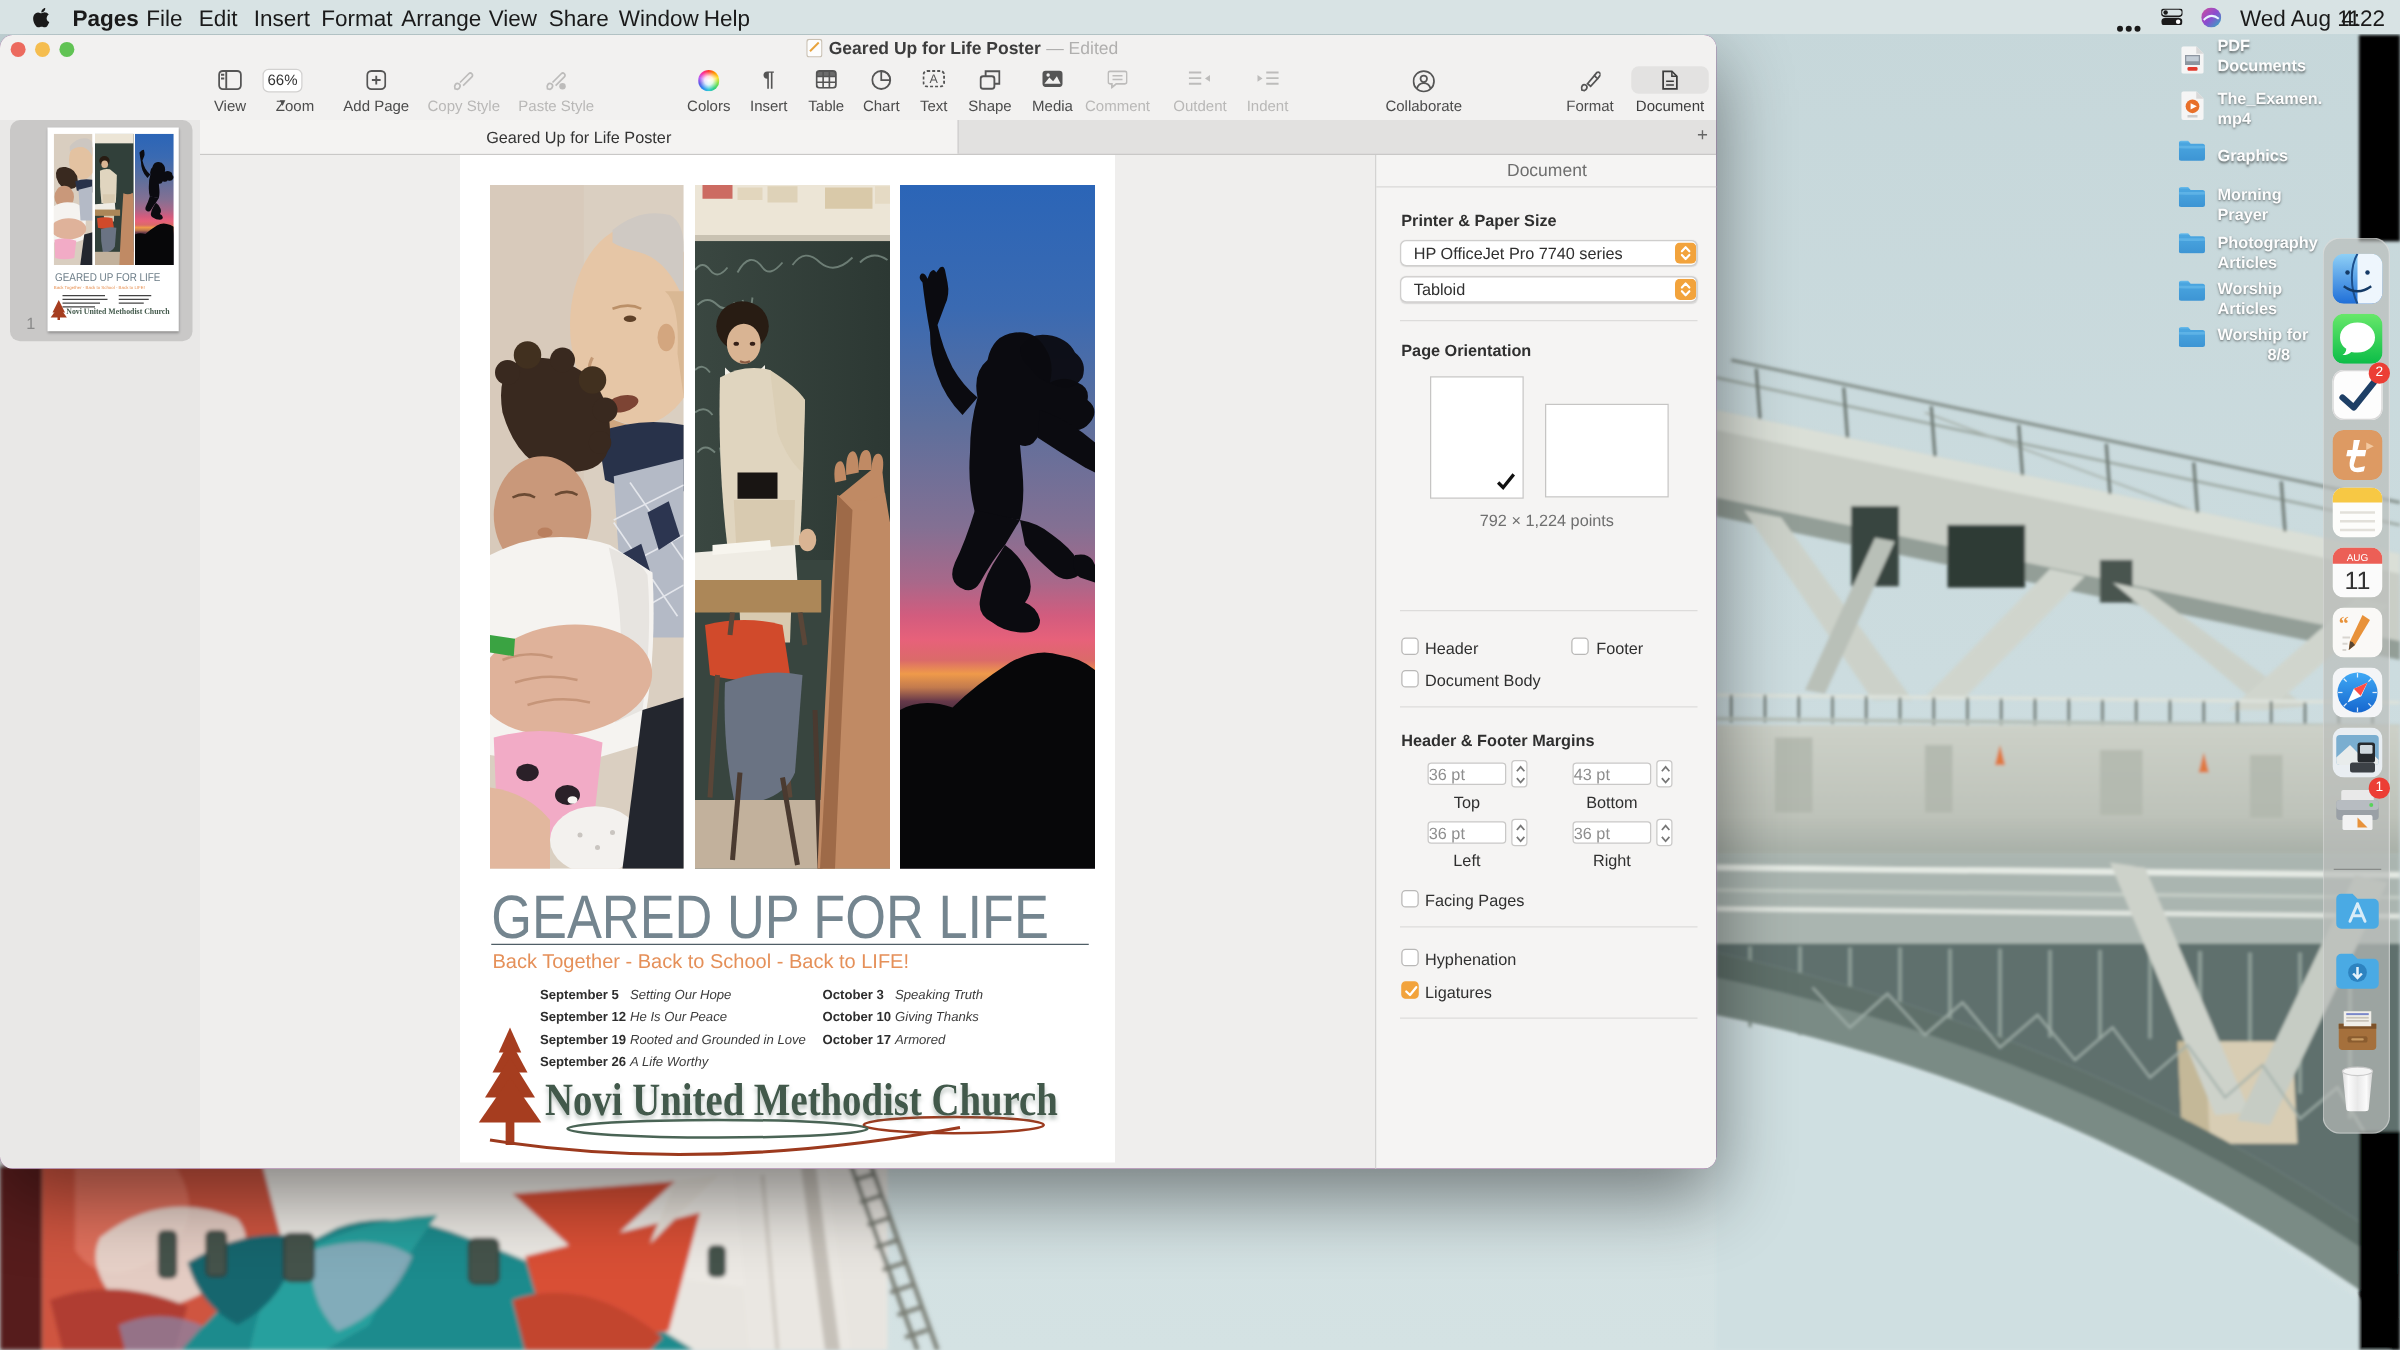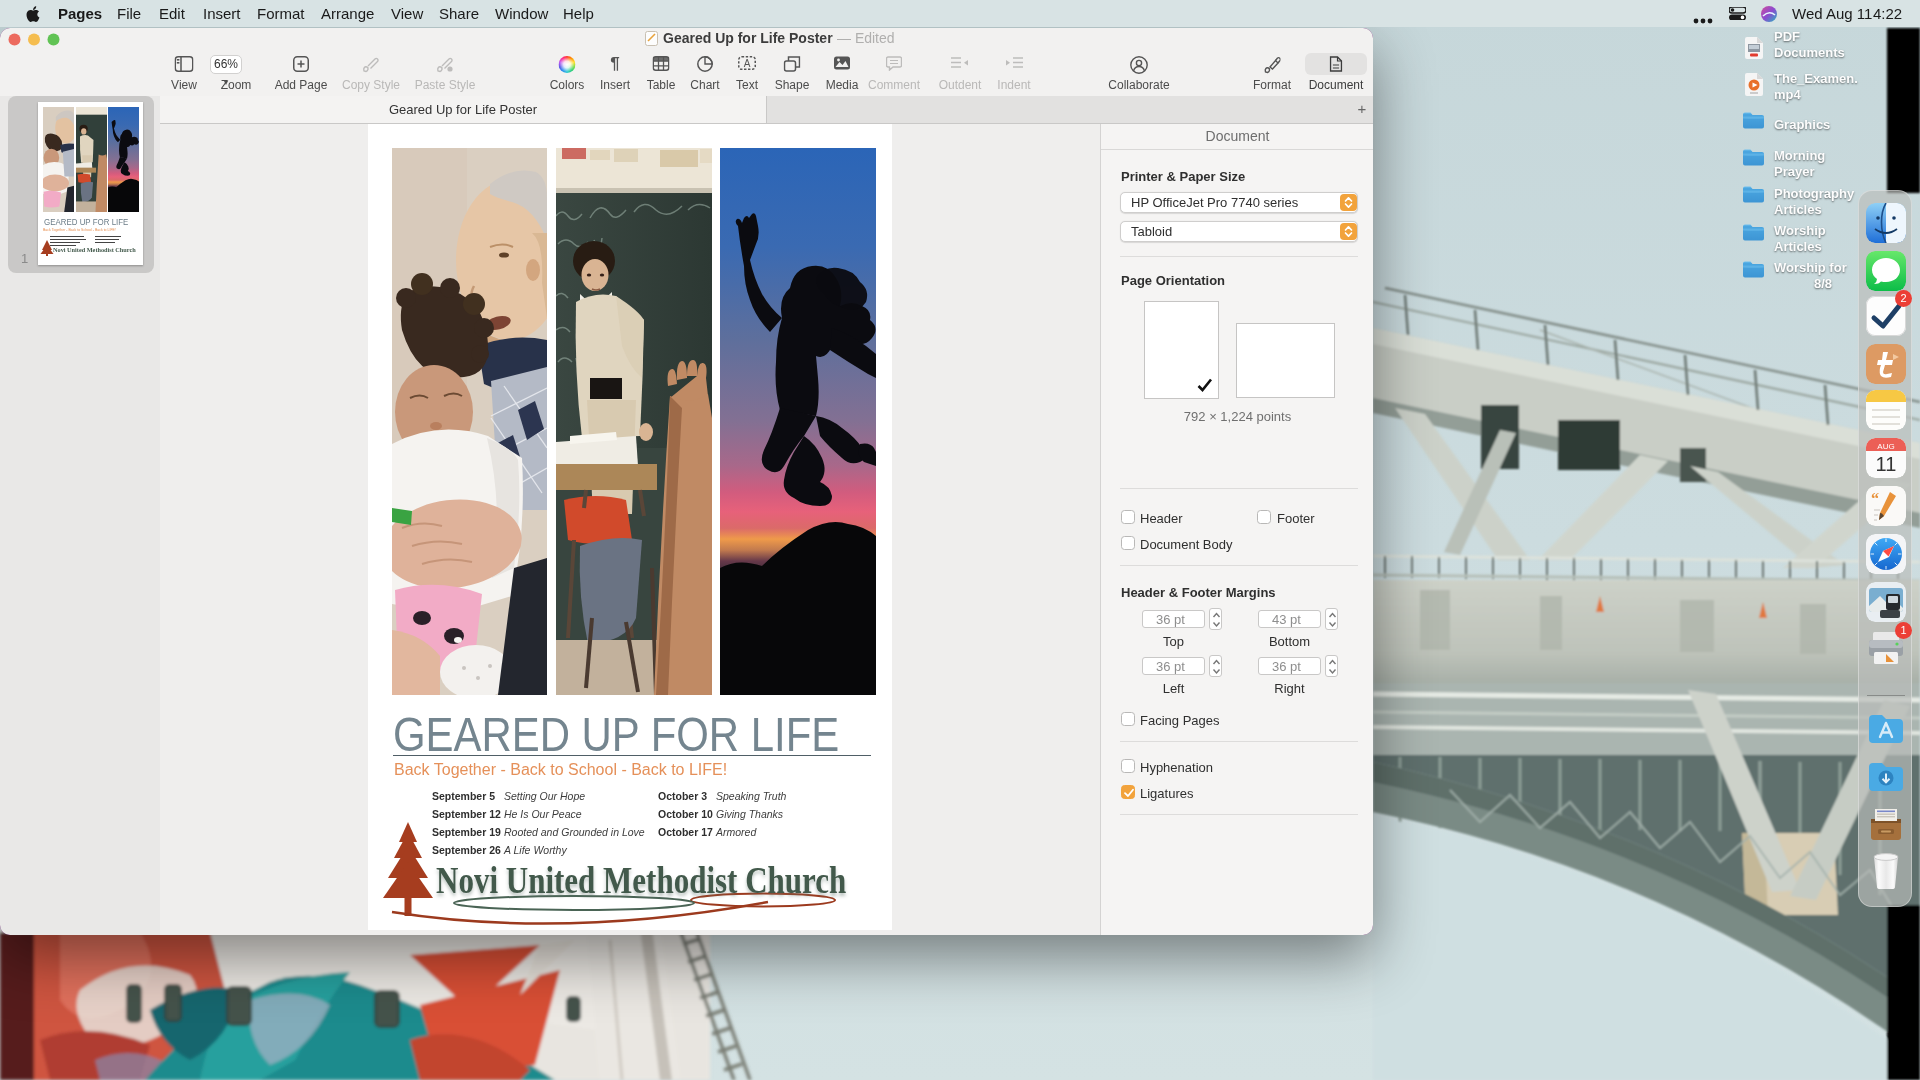--- a/index.html
+++ b/index.html
@@ -177,21 +177,21 @@
         <line x1="718" y1="1052" x2="736" y2="1046"></line>
         <line x1="724" y1="1070" x2="742" y2="1064"></line>
       </g>
     </g>
 
     <rect x="1887" y="28" width="33" height="165" fill="#060606"></rect>
     <rect x="1887" y="905" width="33" height="175" fill="#060606"></rect>
   </g>
     </svg>
 
-  <div class="abs" id="menubar" style="left:0;top:0;width:1920px;height:27px;background:#d8e3e4;z-index:30;font-size:15px;color:#1a1a1a;">
+  <div class="abs" id="menubar" style="left:0;top:0;width:1920px;height:27px;background:#d8e3e4;z-index:30;font-size:18px;color:#1a1a1a;">
     <svg class="abs" style="left:26px;top:6px;" width="14" height="16" viewBox="0 0 14 16">
         <path d="M11.3,8.6 c0,-2 1.6,-3 1.7,-3.1 c-0.9,-1.4 -2.4,-1.6 -2.9,-1.6 c-1.2,-0.1 -2.4,0.7 -3,0.7 c-0.6,0 -1.6,-0.7 -2.6,-0.7 c-1.3,0 -2.6,0.8 -3.3,2 c-1.4,2.4 -0.4,6 1,8 c0.7,1 1.5,2.1 2.5,2 c1,0 1.4,-0.6 2.6,-0.6 c1.2,0 1.6,0.6 2.6,0.6 c1.1,0 1.8,-1 2.4,-2 c0.8,-1.1 1.1,-2.2 1.1,-2.3 c0,0 -2.1,-0.8 -2.1,-3 Z M9.4,2.8 c0.5,-0.7 0.9,-1.6 0.8,-2.5 c-0.8,0 -1.7,0.5 -2.3,1.2 c-0.5,0.6 -1,1.5 -0.8,2.4 c0.9,0.1 1.8,-0.4 2.3,-1.1 Z" fill="#1a1a1a"></path>
       </svg>
     <div class="abs" style="left:58px;top:5px;font-weight:bold;">Pages</div>
     <div class="abs" style="left:117px;top:5px;">File</div>
     <div class="abs" style="left:159px;top:5px;">Edit</div>
     <div class="abs" style="left:203px;top:5px;">Insert</div>
     <div class="abs" style="left:257px;top:5px;">Format</div>
     <div class="abs" style="left:321px;top:5px;text-align:center;">Arrange</div>
     <div class="abs" style="left:391px;top:5px;">View</div>
@@ -851,21 +851,21 @@
         <div class="abs" id="logotext" style="left:68px;top:735px;font-family:'Liberation Serif',serif;font-weight:bold;font-size:37px;color:#42594b;white-space:nowrap;text-shadow:0 3px 4px rgba(100,120,110,0.45);transform:scaleX(0.838);transform-origin:0 0;">Novi United Methodist Church</div>
       </div>
     </div>
 
     <div class="abs" id="panel" style="left:1100px;top:96px;width:273px;height:811px;background:#f5f4f3;border-left:1px solid #d4d3d2;font-size:13px;color:#2f2f2f;">
       <style>
         .phd { font-weight:bold; position:absolute; left:20px; }
         .pdiv { position:absolute; left:19px; width:238px; border-top:1px solid #dddcdb; }
         .cb { position:absolute; width:14px; height:14px; background:#fff; border:1px solid #b9b8b7; border-radius:3.5px; }
         .cblab { position:absolute; }
-        .pfield { position:absolute; width:63px; height:18px; background:#fff; border:1px solid #c9c8c7; border-radius:3px; font-size:13px; color:#8e8e8e; text-align:center; padding-right:6px; line-height:17px; }
+        .pfield { position:absolute; width:63px; height:18px; background:#fff; border:1px solid #c9c8c7; border-radius:3px; font-size:13px; color:#8e8e8e; text-align:left; padding-right:6px; line-height:17px; }
         .pflab { position:absolute; width:63px; text-align:center; font-size:13px; color:#2f2f2f; }
         .stepper { position:absolute; width:13px; height:22px; background:#fff; border:1px solid #c9c8c7; border-radius:3px; }
       </style>
       <div class="abs" style="left:0;top:0;width:273px;height:26px;border-bottom:1px solid #d9d8d7;text-align:center;line-height:25px;font-size:14px;color:#6e6e6e;">Document</div>
       <div class="phd" style="top:45px;">Printer &amp; Paper Size</div>
       <div class="abs" style="left:19px;top:68px;width:238px;height:21px;background:#fff;border:1px solid #cfcecd;border-radius:5px;box-shadow:0 0.5px 1px rgba(0,0,0,0.12);line-height:20px;padding-left:10px;">HP OfficeJet Pro 7740 series</div>
       <svg class="abs" style="left:239px;top:70px;" width="17" height="17" viewBox="0 0 17 17">
           <rect width="17" height="17" rx="4" fill="#f2a33c"></rect>
           <path d="M5.5,7 L8.5,3.8 L11.5,7" stroke="#fff" stroke-width="1.7" fill="none" stroke-linecap="round" stroke-linejoin="round"></path>
           <path d="M5.5,10 L8.5,13.2 L11.5,10" stroke="#fff" stroke-width="1.7" fill="none" stroke-linecap="round" stroke-linejoin="round"></path>

